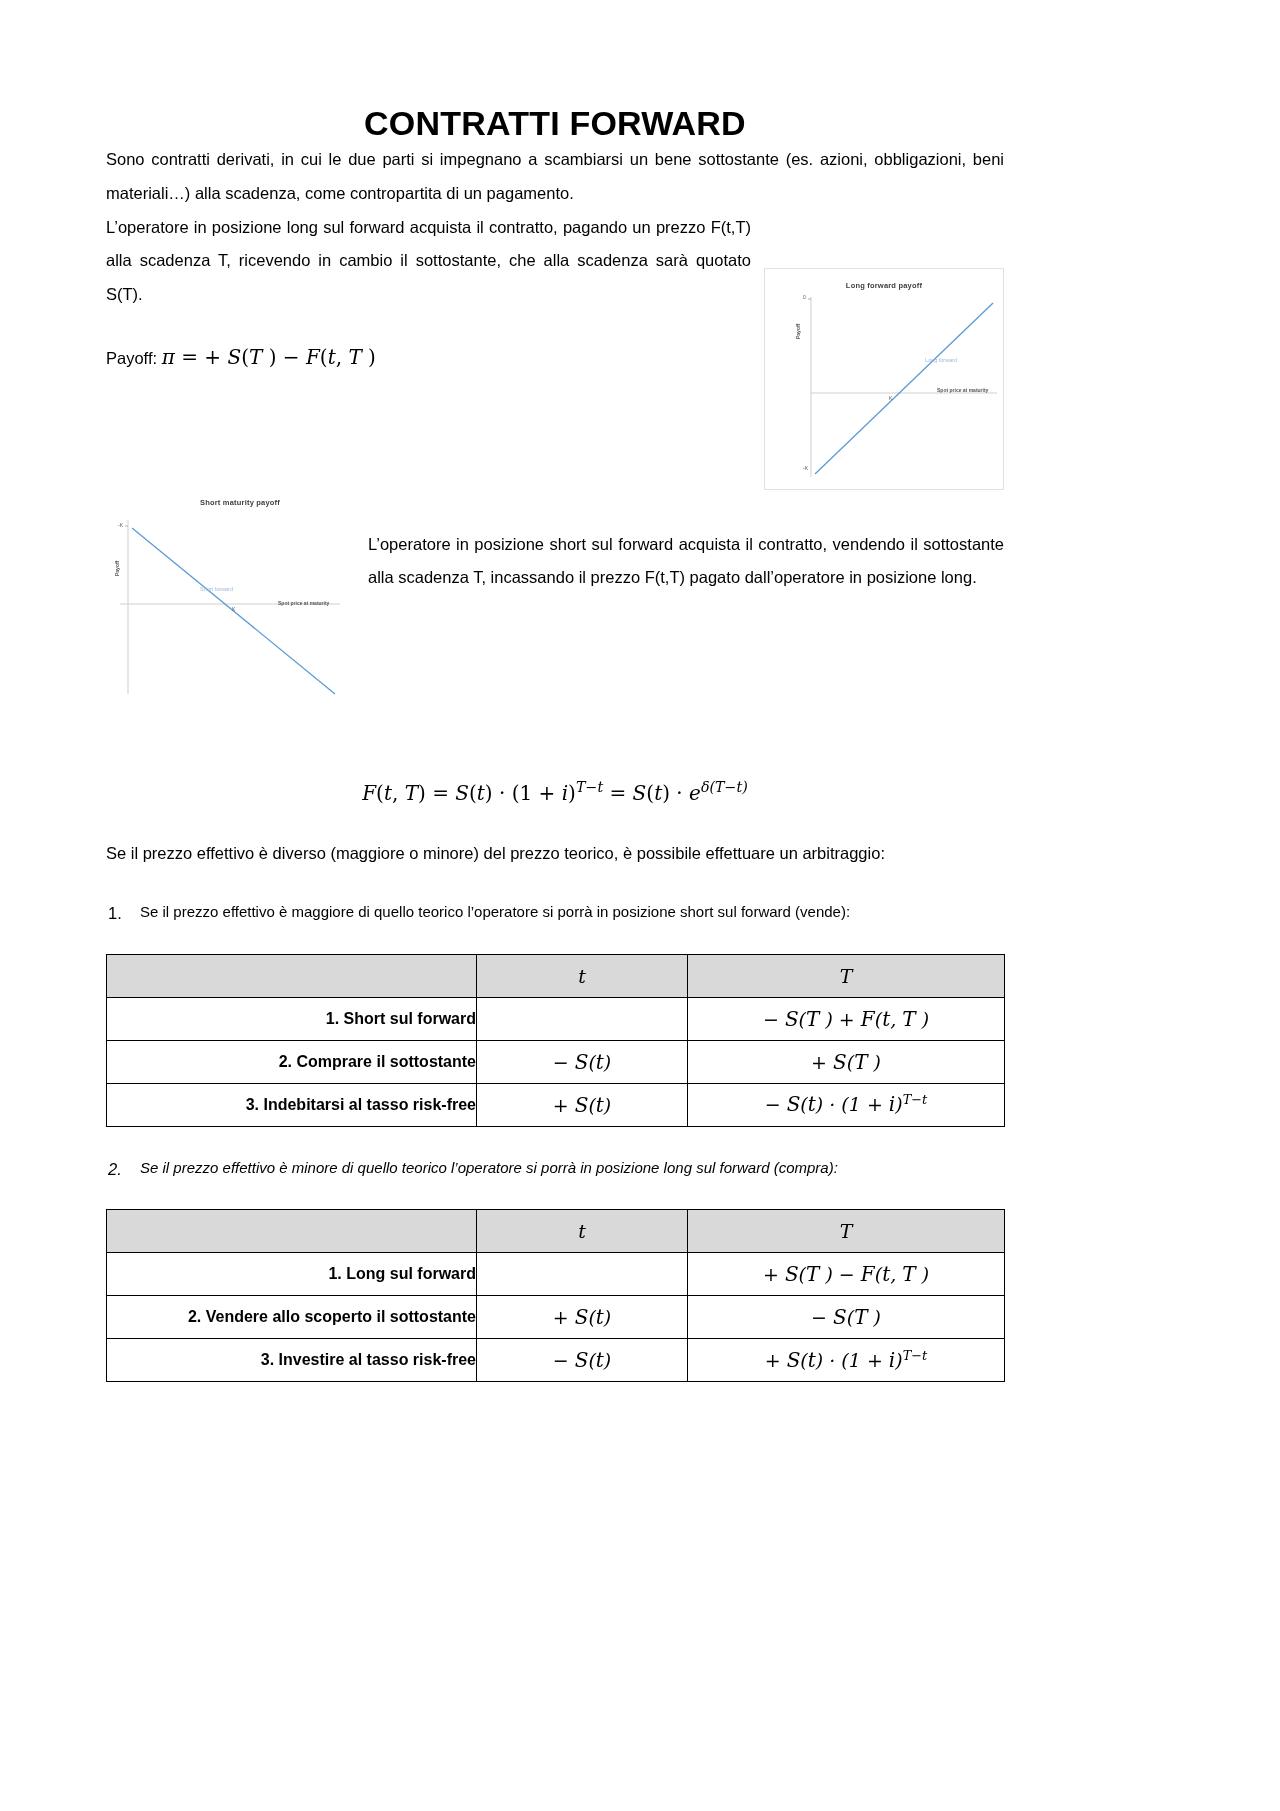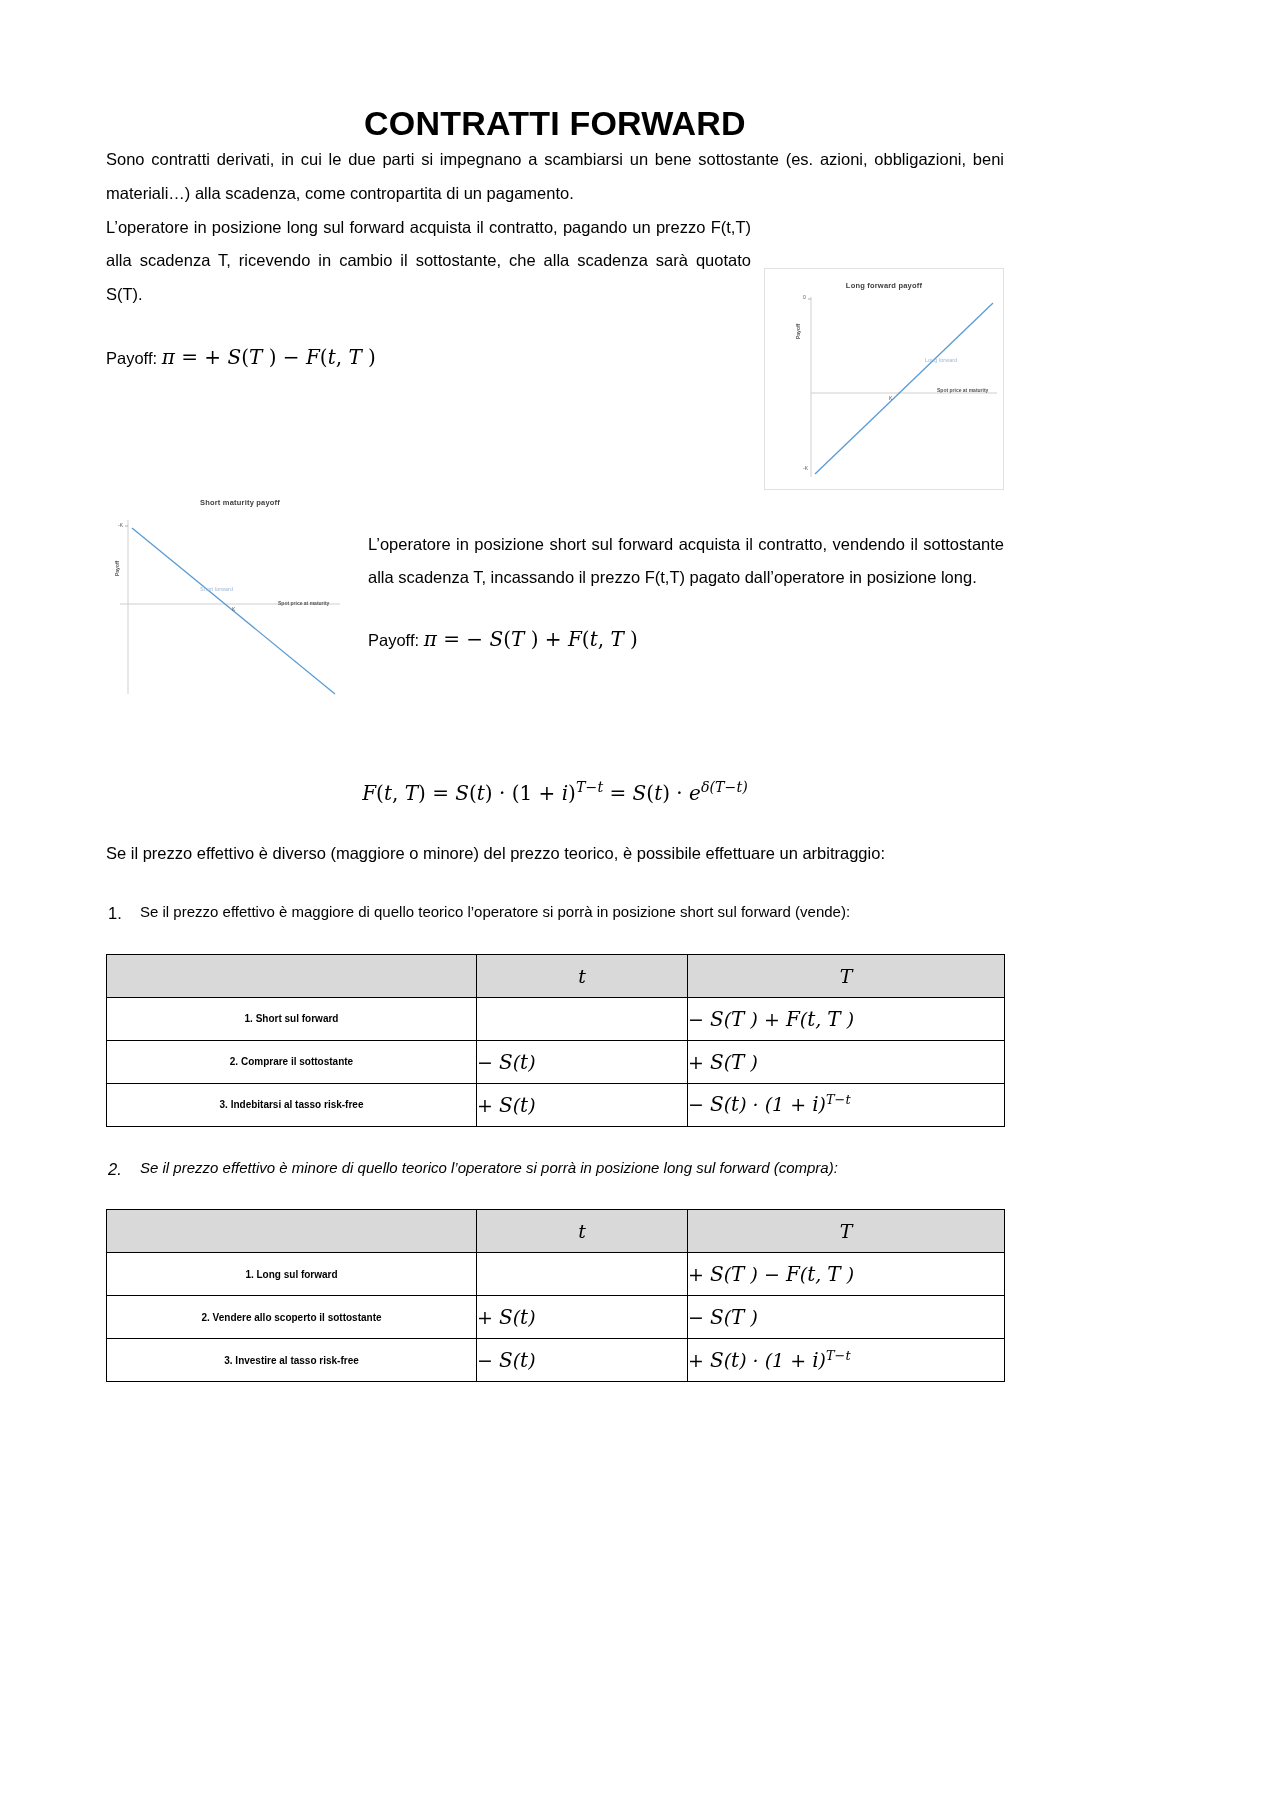--- a/index.html
+++ b/index.html
@@ -198,29 +198,29 @@
     height: 42px;
     vertical-align: middle;
   }
   table.arb thead th {
     background: #d9d9d9;
   }
   table.arb col.c1 { width: 370px; }
   table.arb col.c2 { width: 211px; }
   table.arb col.c3 { width: 317px; }
   .cell-label {
-    text-align: center;
+    text-align: right;
     padding-left: 10px;
-    font-size: 10px;
+    font-size: 16px;
     font-weight: bold;
     font-family: "Liberation Sans", sans-serif;
     margin-left: 16px;
   }
   .cell-math {
-    text-align: left;
+    text-align: center;
     font-family: "DejaVu Serif", serif;
     font-style: italic;
     font-size: 19px;
   }
   .head-math {
     text-align: center;
     font-family: "DejaVu Serif", serif;
     font-style: italic;
     font-size: 19px;
     font-weight: normal;
@@ -288,27 +288,20 @@
     <div class="axis-ylabel" style="left:-6px; top:68px;">Payoff</div>
     <div class="tick-label" style="left:-2px; top:14px;">-K</div>
     <div class="series-label" style="left:80px; top:78px;">Short forward</div>
     <div class="axis-xlabel" style="left:158px; top:92px;">Spot price at maturity</div>
     <div class="tick-label" style="left:112px; top:98px;">K</div>
   </div>
 
   <div class="block-short">
     <p class="para para-justified">L’operatore in posizione short sul forward acquista il contratto, vendendo il sottostante alla scadenza T, incassando il prezzo F(t,T) pagato dall’operatore in posizione long.</p>
 
-    <div class="payoff-line">
-      <span>Payoff:</span>
-      <span class="mathsym">
-        <span class="mathit">π</span>
-        <span class="mathup"> = − </span><span class="mathit">S</span><span class="mathup">(</span><span class="mathit">T</span><span class="mathup"> ) + </span><span class="mathit">F</span><span class="mathup">(</span><span class="mathit">t</span><span class="mathup">, </span><span class="mathit">T</span><span class="mathup"> )</span>
-      </span>
-    </div>
   </div>
 
   <div class="content" style="top:745px;">
 
 
     <div class="formula-center">
       <span class="mathit">F</span><span class="mathup">(</span><span class="mathit">t</span><span class="mathup">, </span><span class="mathit">T</span><span class="mathup">) = </span><span class="mathit">S</span><span class="mathup">(</span><span class="mathit">t</span><span class="mathup">) · (1 + </span><span class="mathit">i</span><span class="mathup">)</span><sup class="expo">T−t</sup><span class="mathup"> = </span><span class="mathit">S</span><span class="mathup">(</span><span class="mathit">t</span><span class="mathup">) · </span><span class="mathit">e</span><sup class="expo">δ(T−t)</sup>
     </div>
 
     <p class="para" style="margin-top:32px;">Se il prezzo effettivo è diverso (maggiore o minore) del prezzo teorico, è possibile effettuare un arbitraggio:</p>

